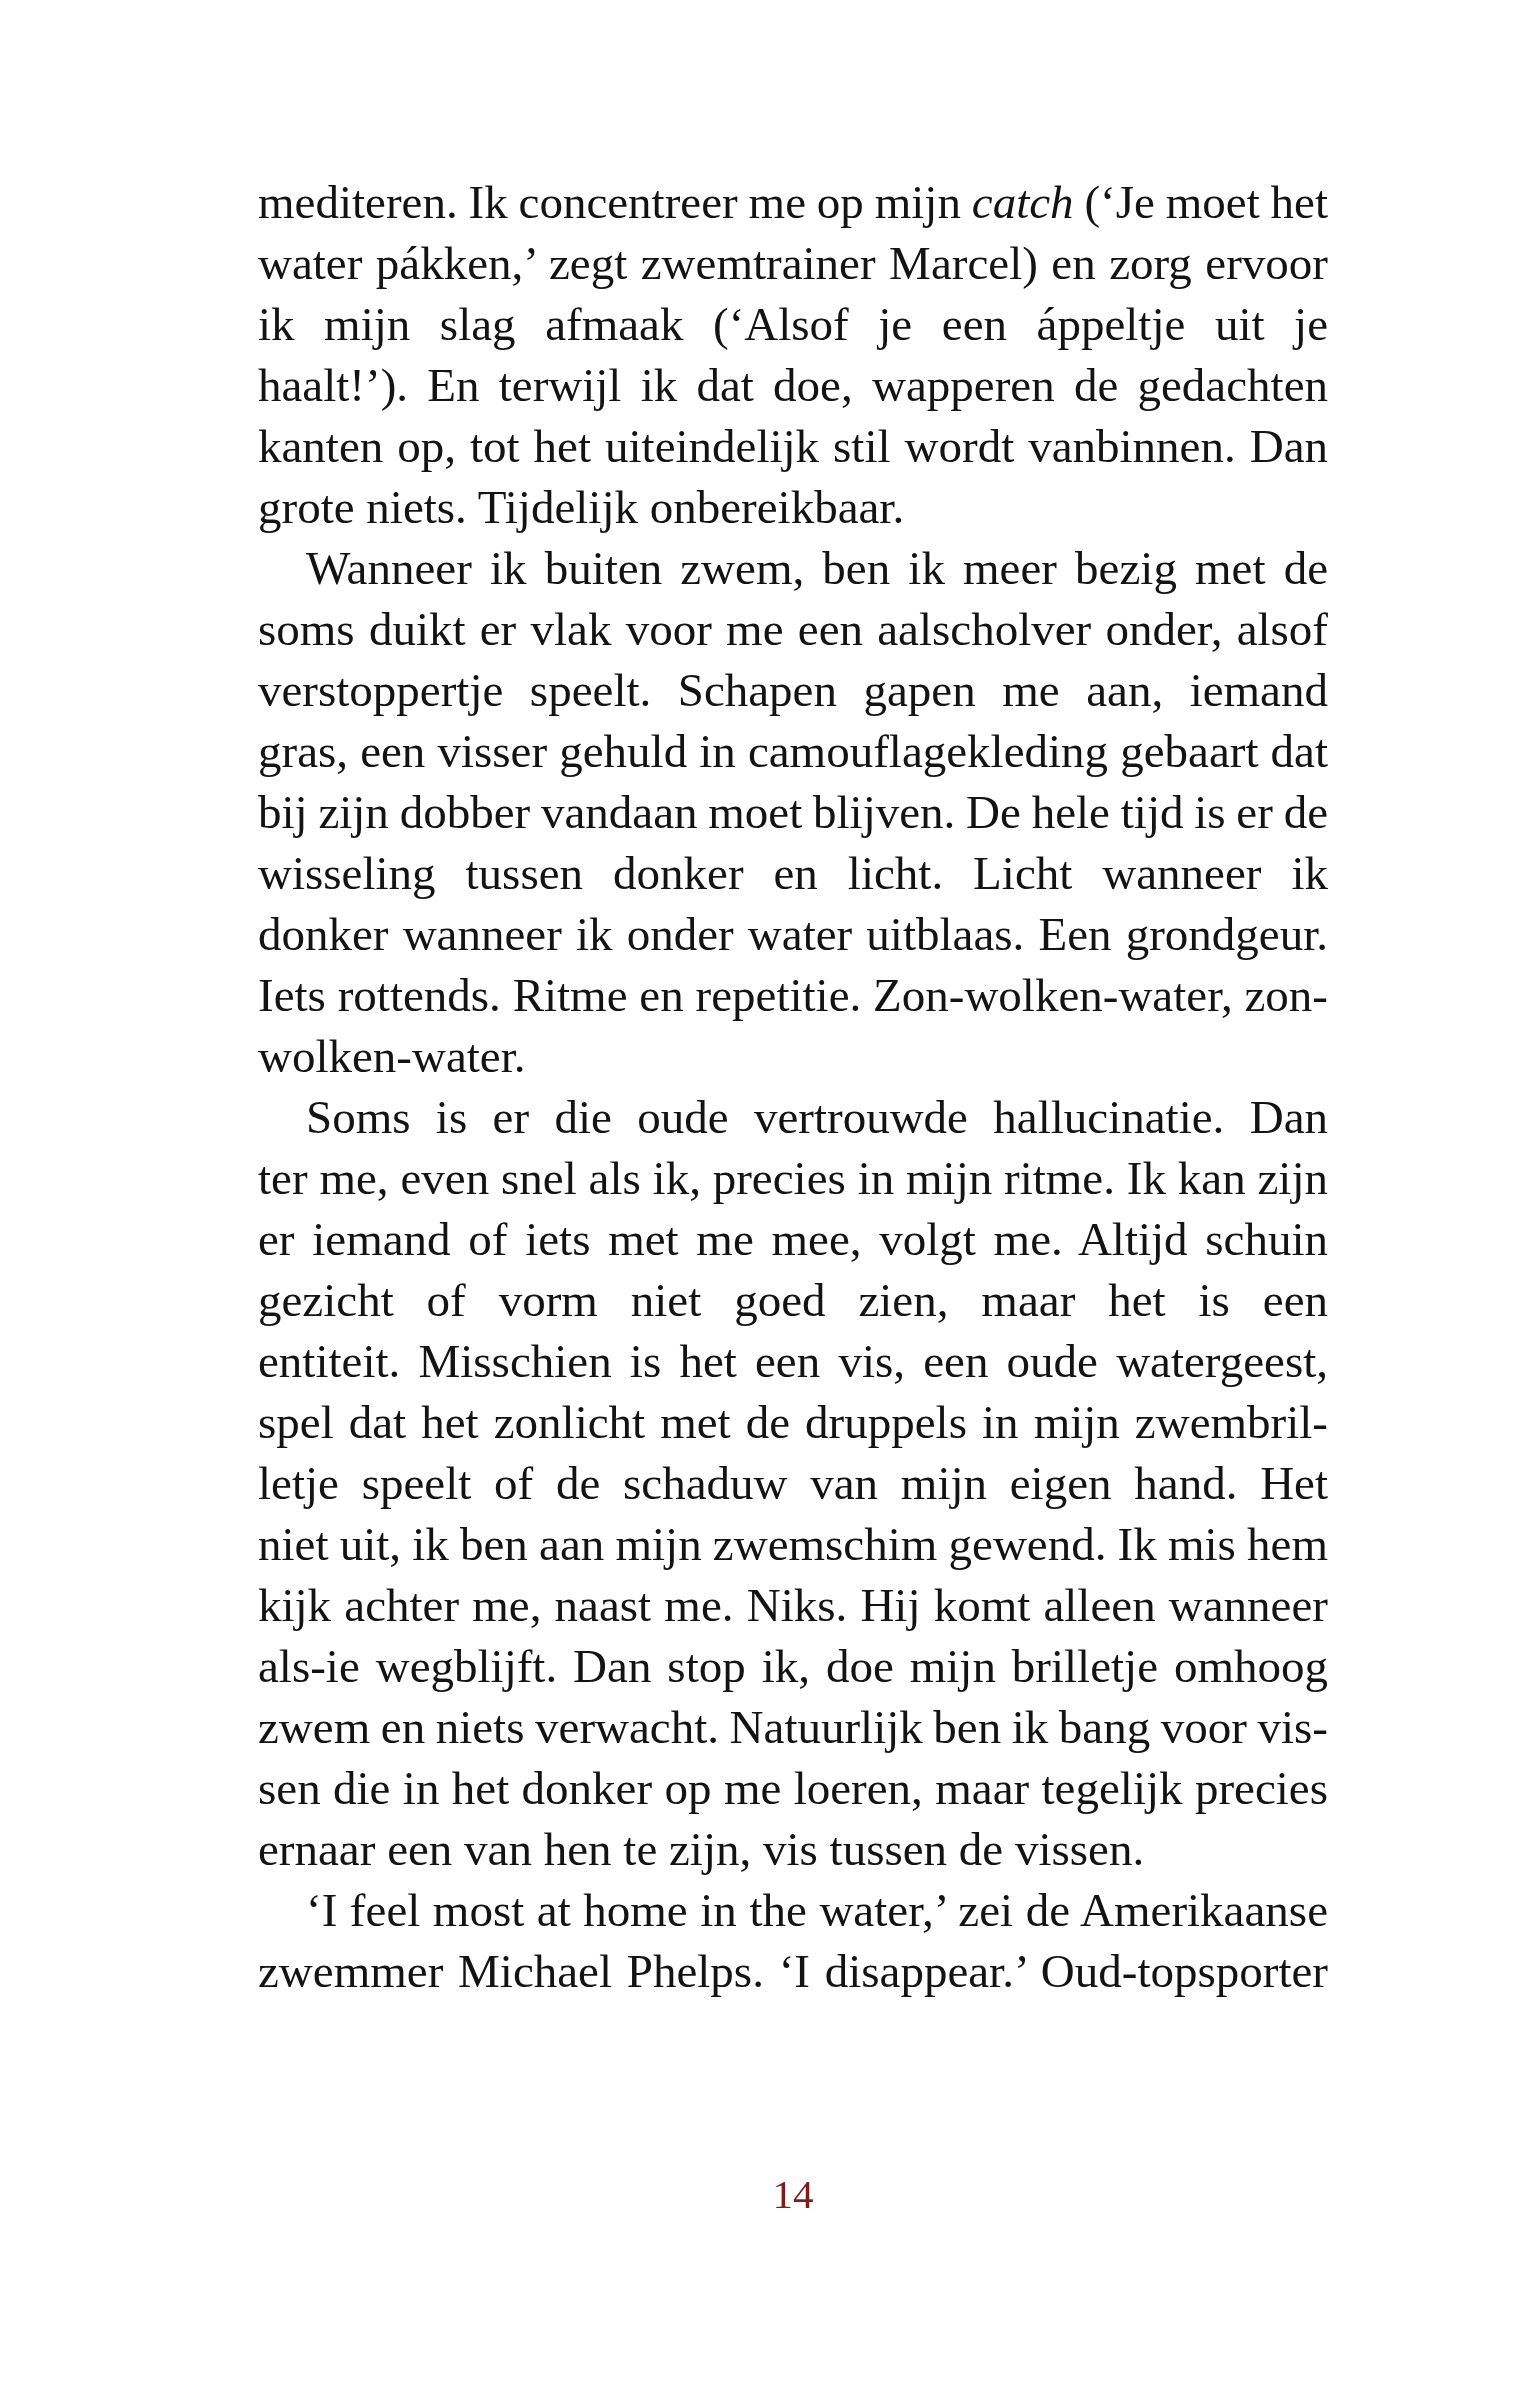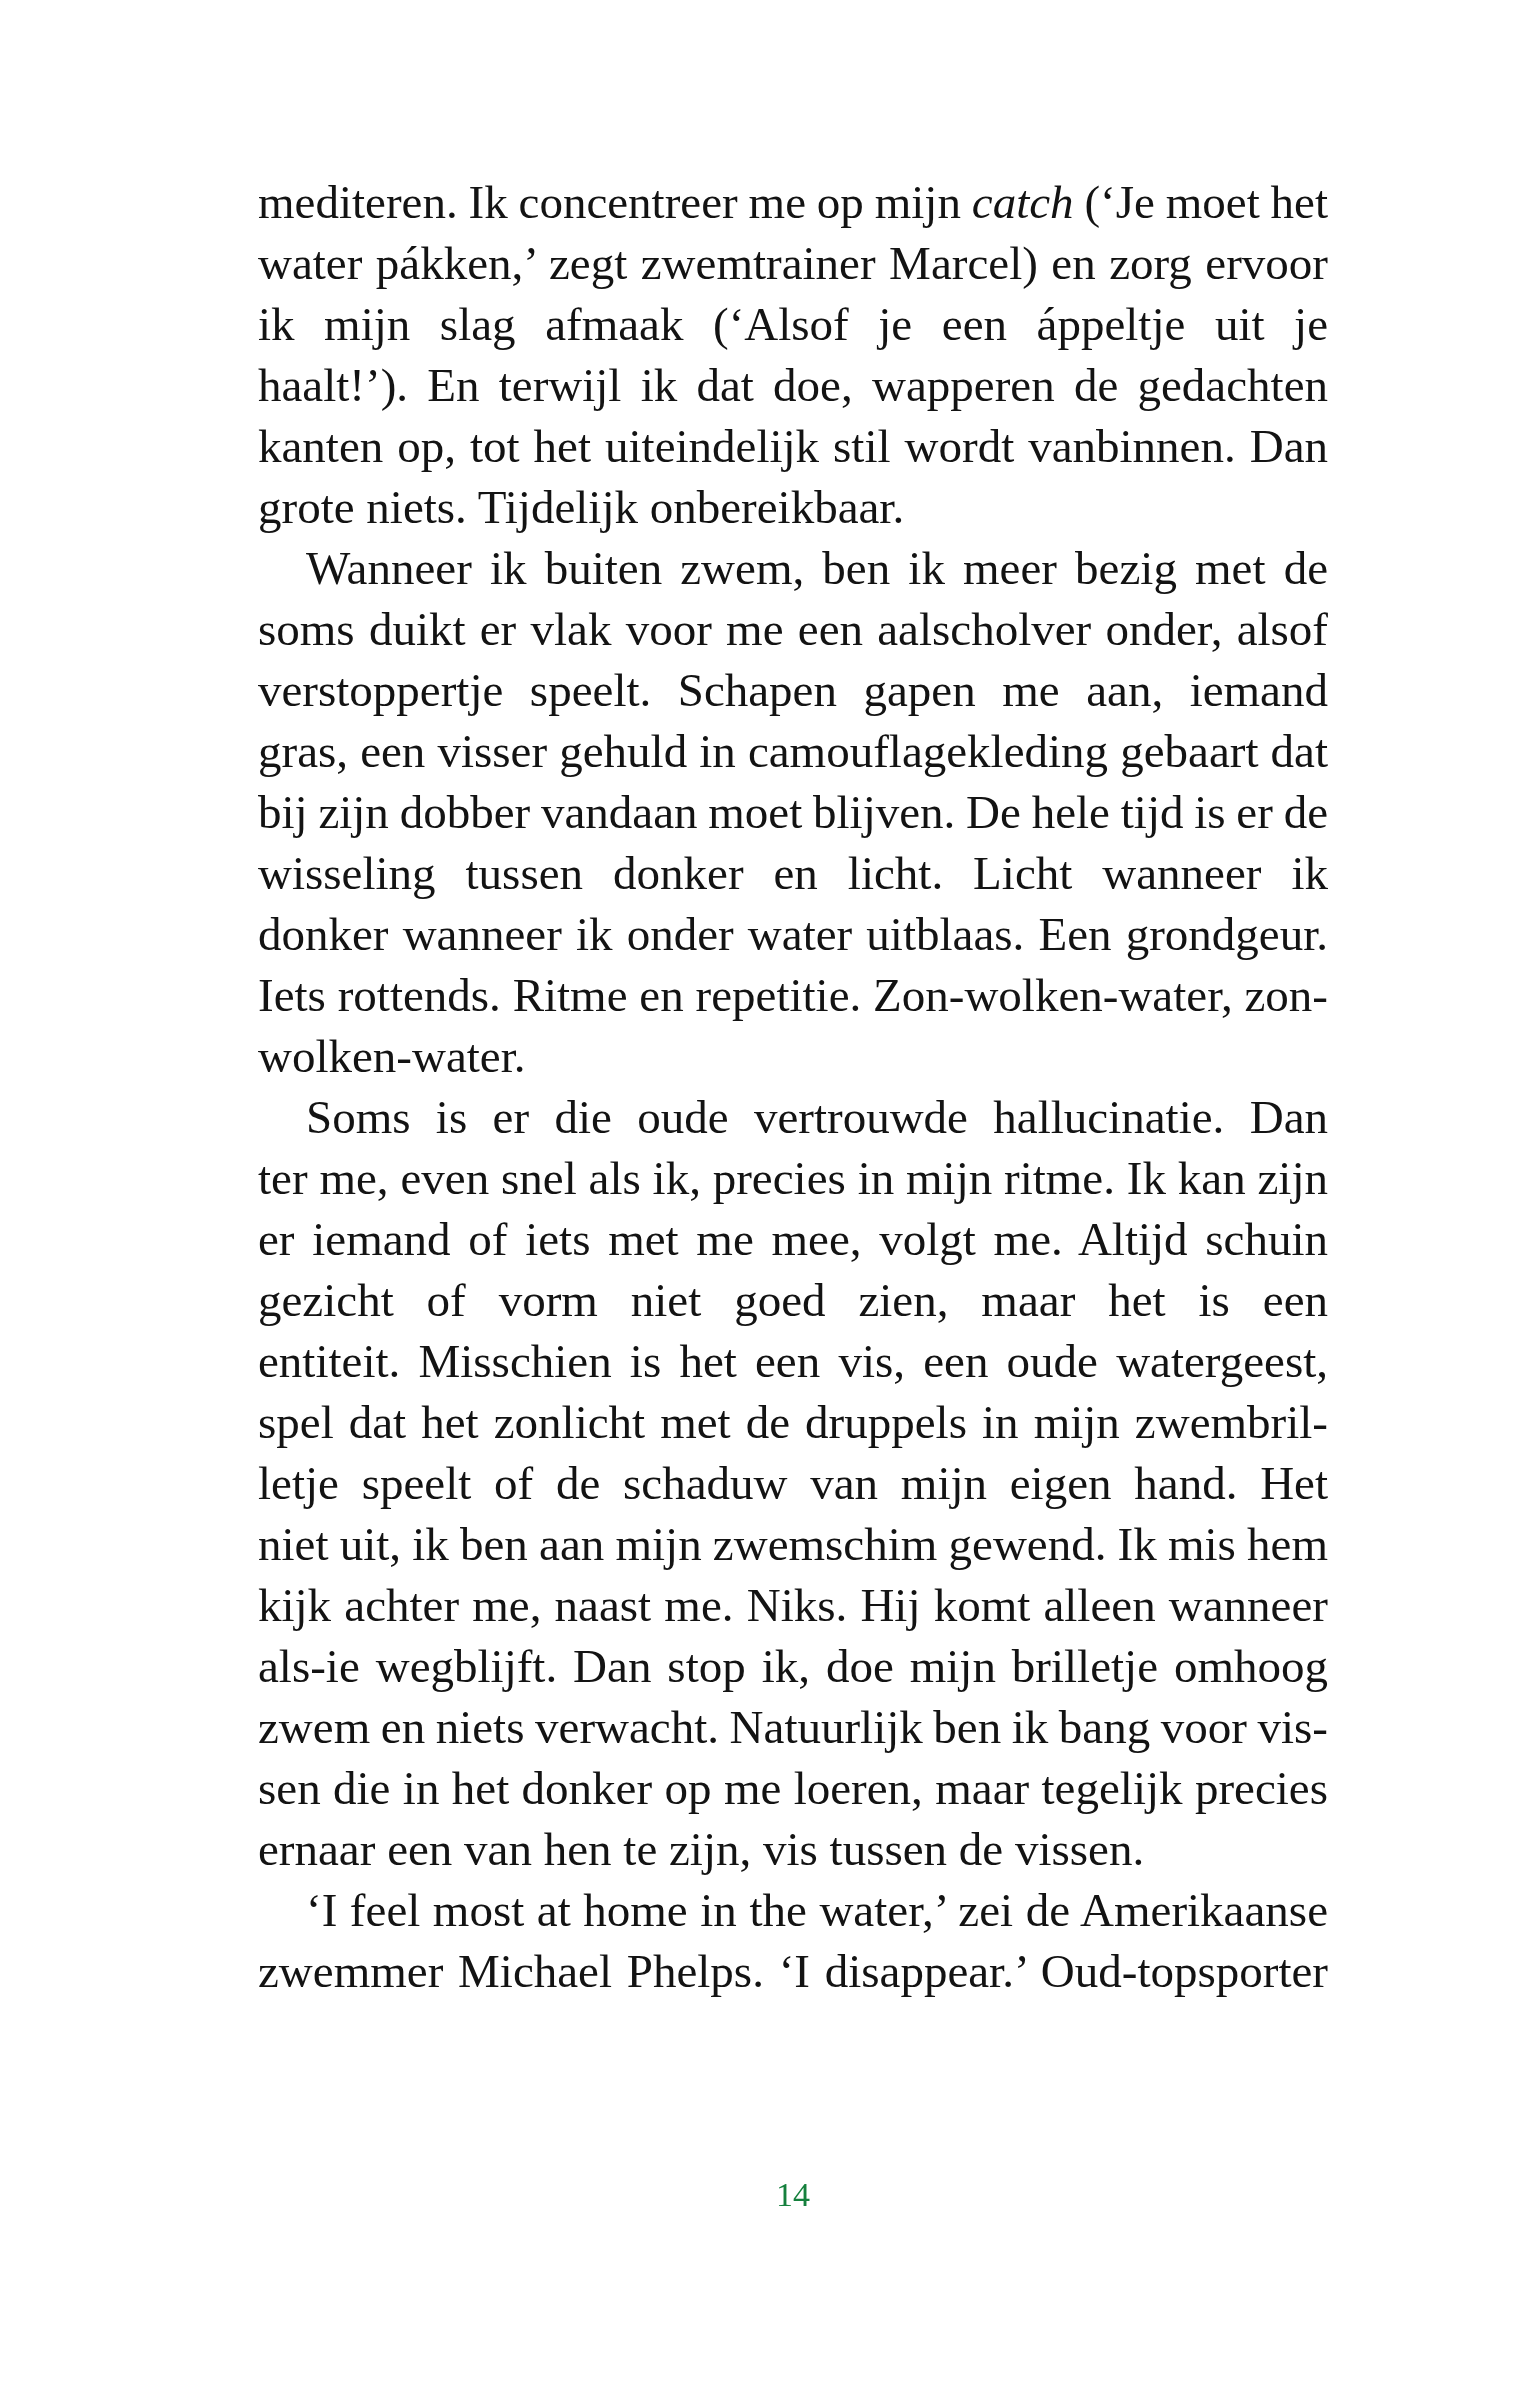--- a/index.html
+++ b/index.html
@@ -35,24 +35,24 @@
   }
   .line.indent {
     text-indent: 48px;
   }
   .it { font-style: italic; }
   .folio {
     position: absolute;
     left: 258px; top: 2174px;
     width: 1070px;
     text-align: center;
-    font-size: 34px;
+    font-size: 41px;
     line-height: 41px;
     font-variant-numeric: oldstyle-nums;
-    color: #15803d;
+    color: #7f1d1d;
   }
 </style>
 </head>
 <body>
 
 <div class="page">
   <div class="text-block" id="text-block">
       <div class="line"><span>mediteren. Ik concentreer me op mijn </span><span class="it">catch</span><span> (‘Je moet het</span></div>
       <div class="line"><span>water pákken,’ zegt zwemtrainer Marcel) en zorg ervoor dat</span></div>
       <div class="line"><span>ik mijn slag afmaak (‘Alsof je een áppeltje uit je broekzak</span></div>

